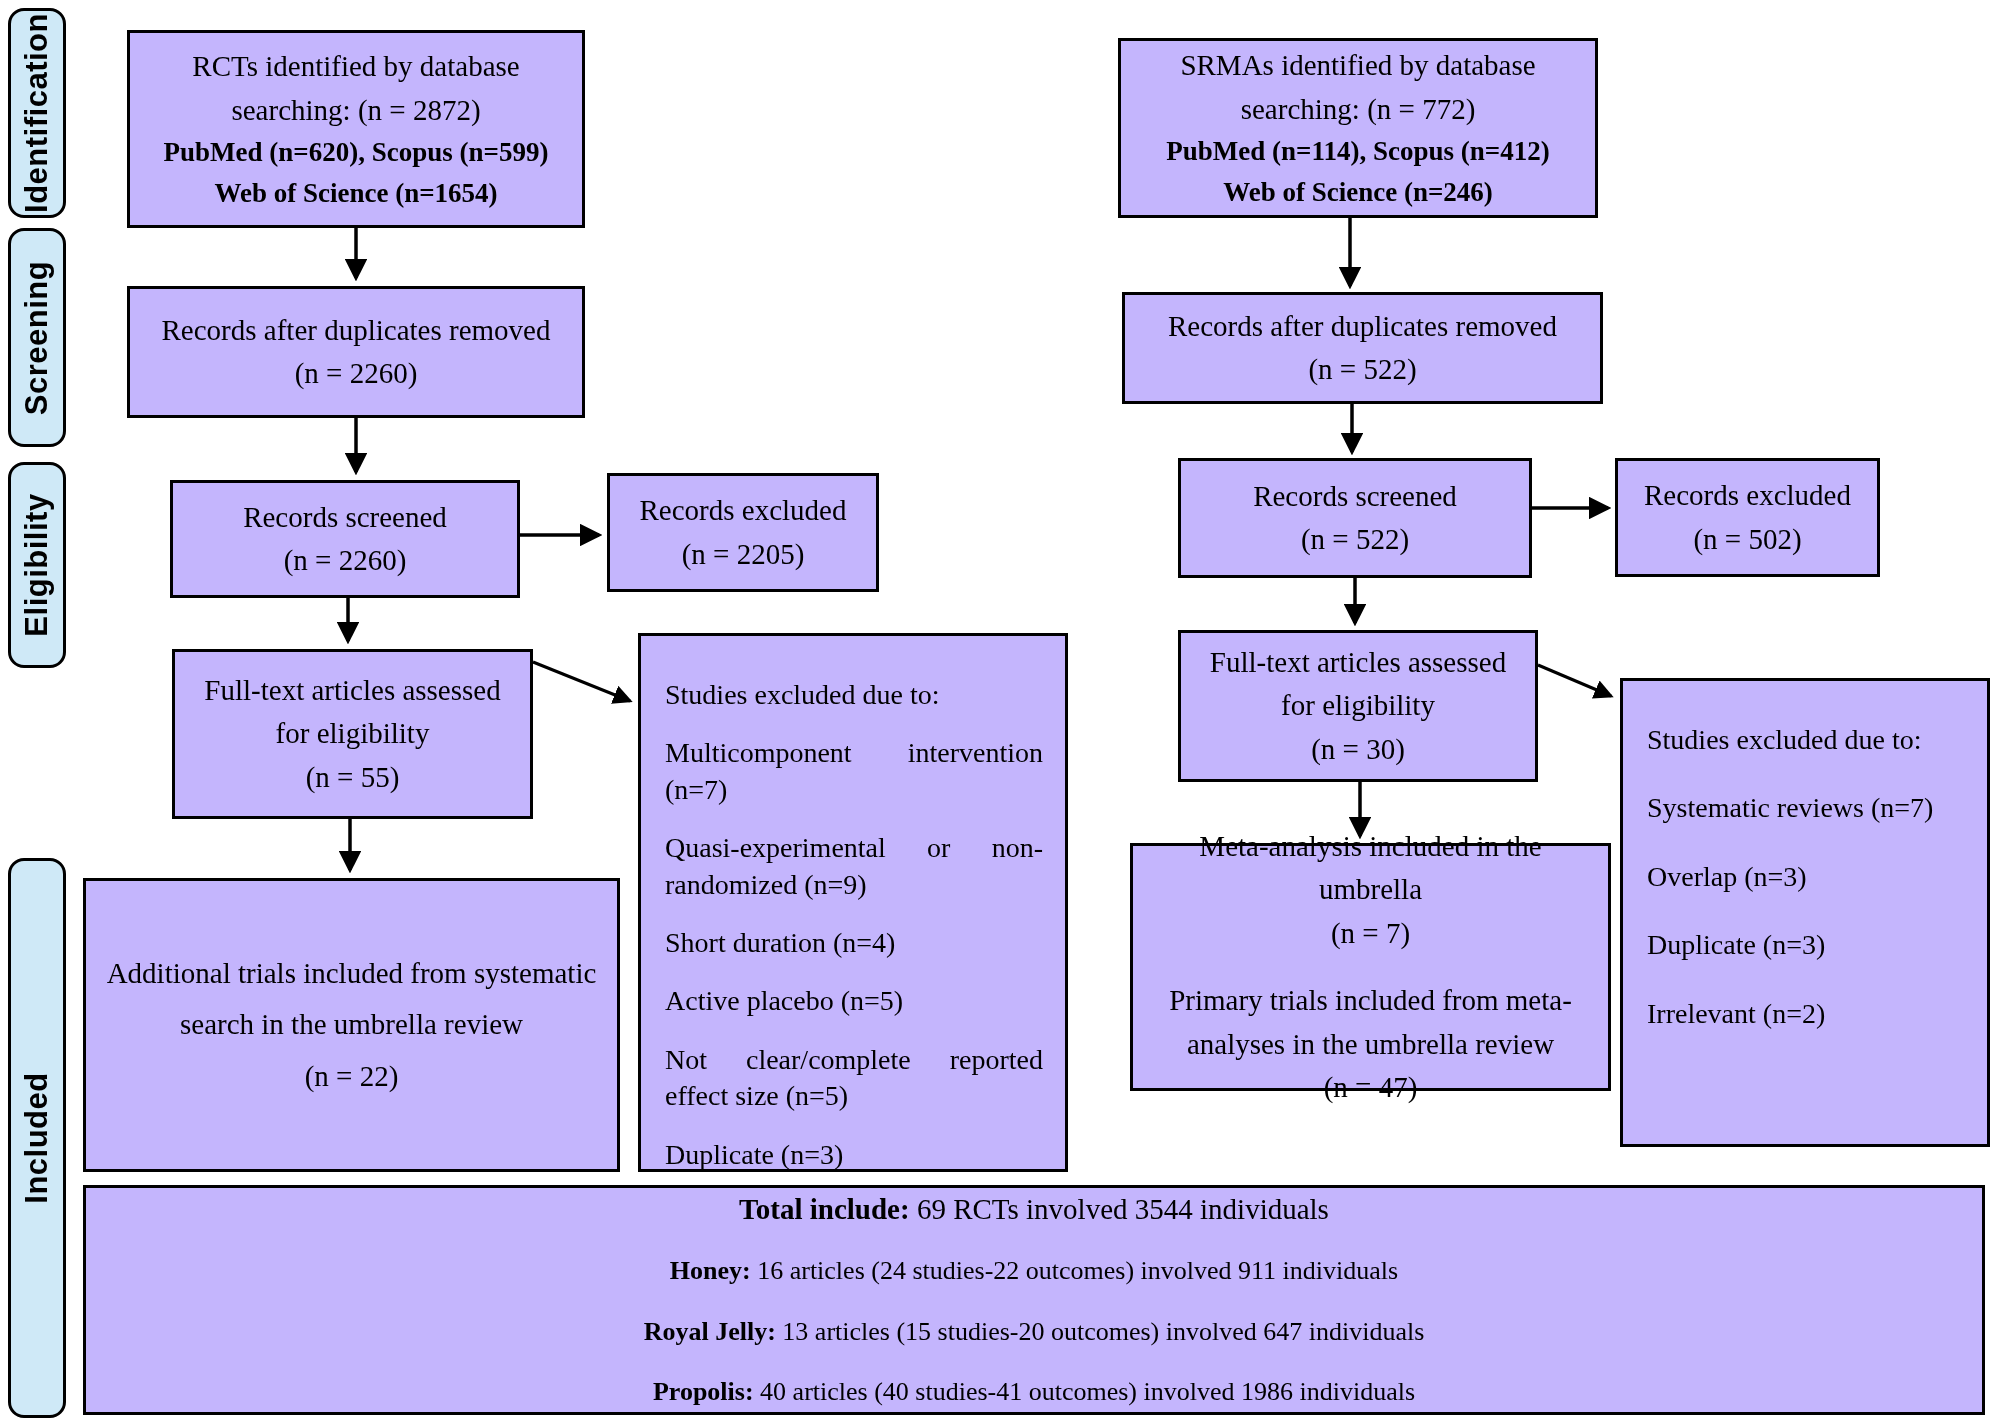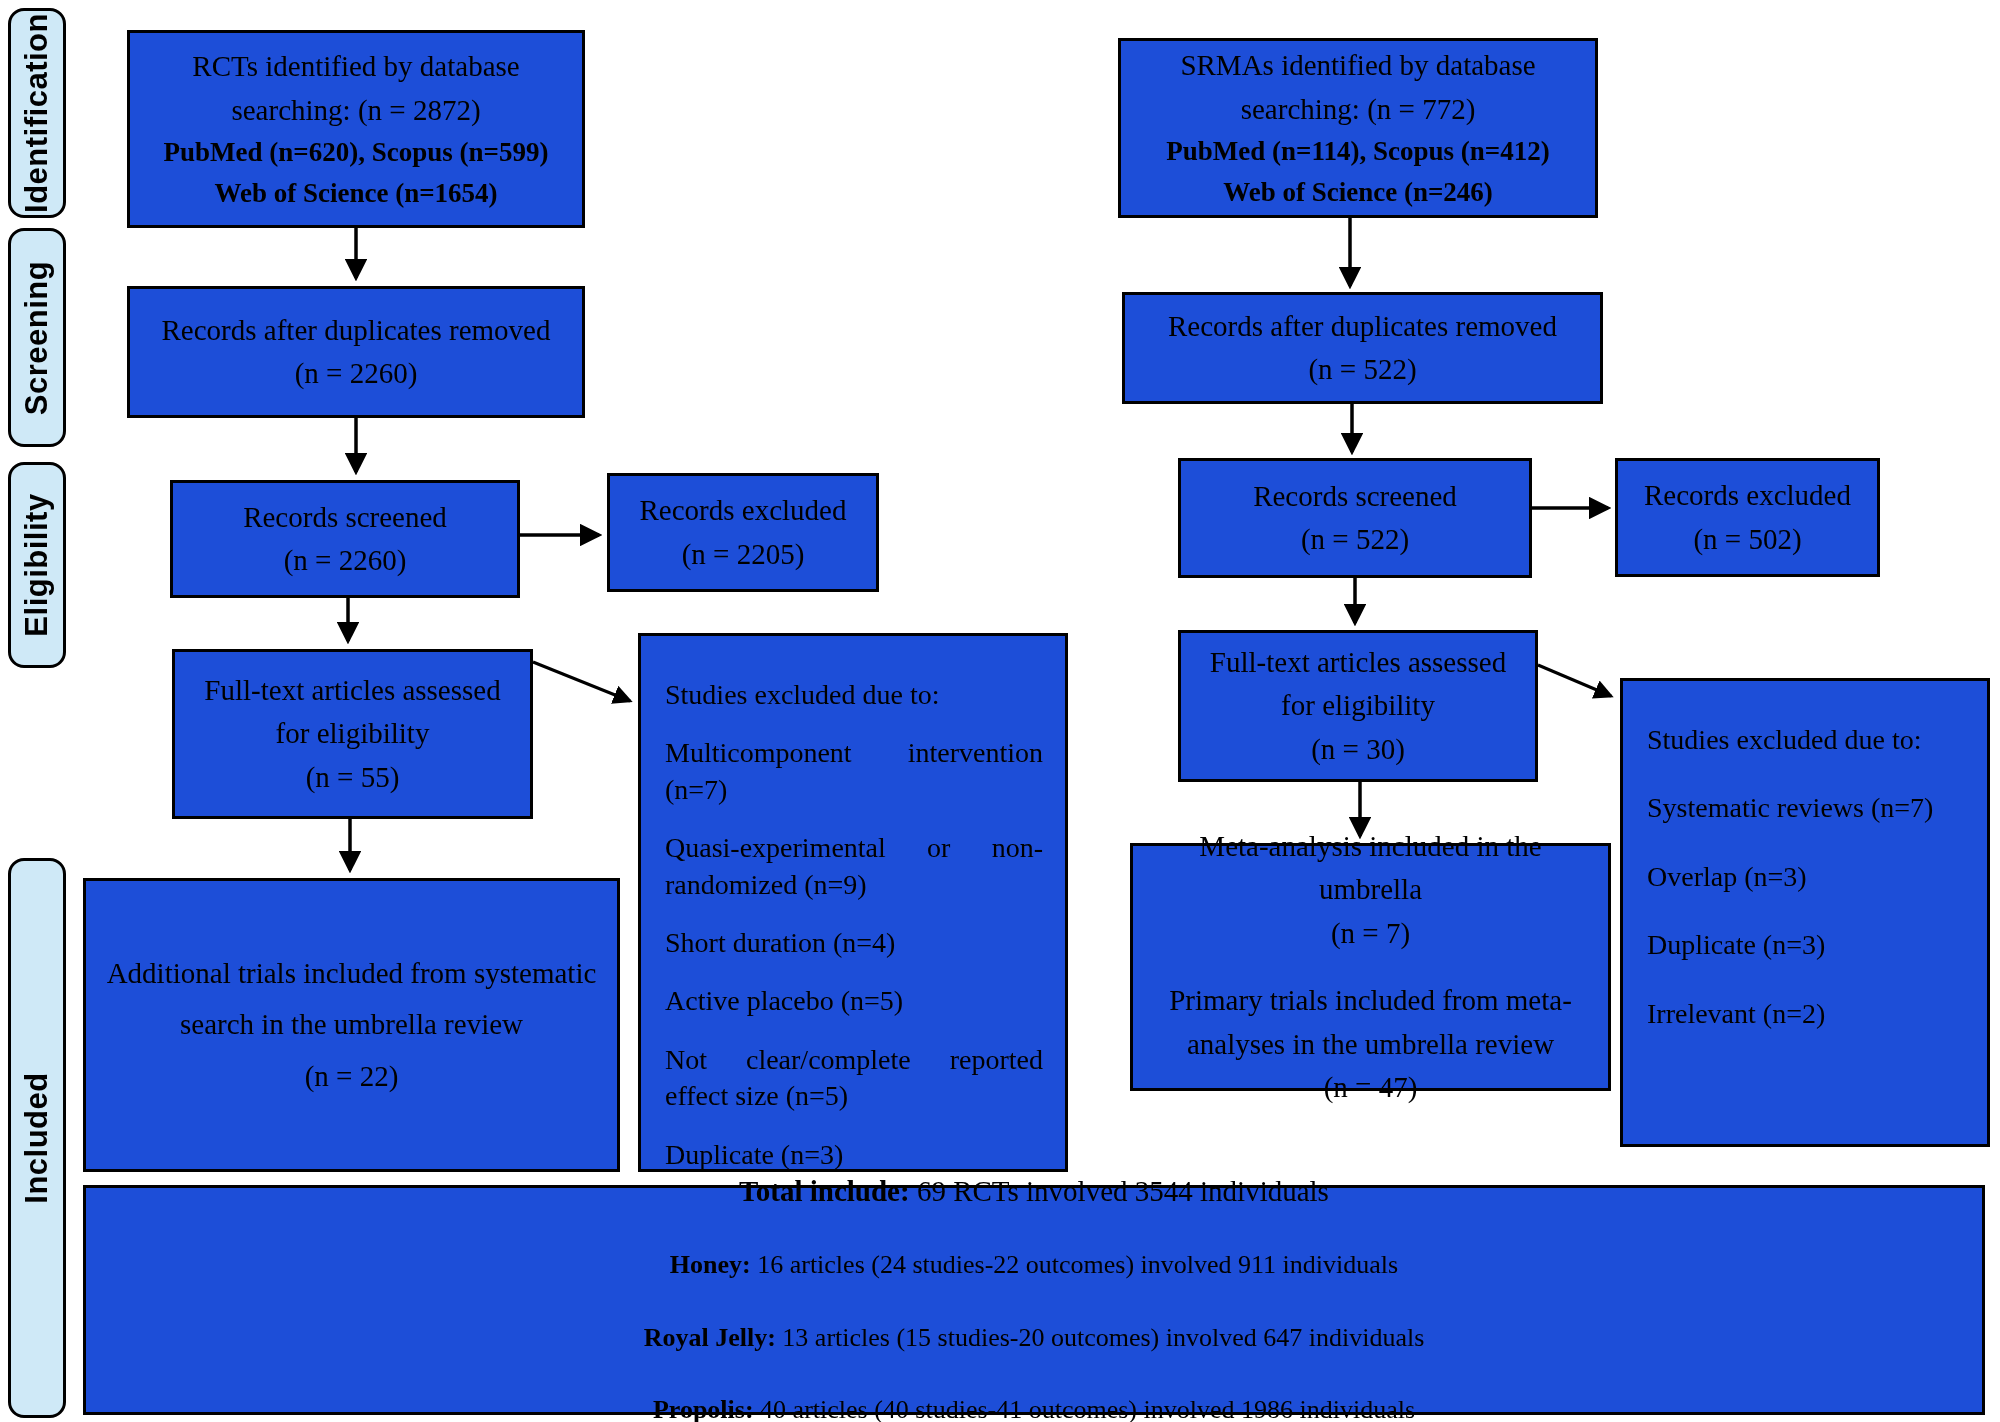--- a/index.html
+++ b/index.html
@@ -19,21 +19,21 @@
     display:flex;align-items:center;justify-content:center;
   }
   .stage span{
     transform:rotate(-90deg);
     white-space:nowrap;
     font-family:"Liberation Sans","DejaVu Sans",sans-serif;
     font-weight:bold;font-size:31px;letter-spacing:.5px;
   }
   .box{
     position:absolute;
-    background:#1d4ed8;border:3px solid #000;
+    background:#c4b5fd;border:3px solid #000;
     box-sizing:border-box;
     display:flex;flex-direction:column;
     align-items:center;justify-content:center;
     text-align:center;
     line-height:1.5;
   }
   .main{font-size:29px;}
   .sub{font-size:27px;font-weight:bold;}
   .listbox{
     align-items:stretch;justify-content:flex-start;
@@ -41,21 +41,21 @@
     padding:18px 22px 18px 24px;
     font-size:28px;line-height:1.3;
   }
   .listbox .reason{margin-top:22px;text-align:justify;text-align-last:left;}
   .listbox.loose .reason{margin-top:32px;text-align:right;}
   .listtitle{margin-top:23px;}
   .para{margin:12px 0;}
   .summary{
     row-gap:10px;line-height:1.25;
   }
-  .sumline{font-size:26px;margin:15px 0;text-align:right;}
+  .sumline{font-size:26px;margin:9px 0;text-align:right;}
   .sumline.first{font-size:29px;}
   .sumline b{font-weight:bold;}
   #arrows{position:absolute;left:0;top:0;pointer-events:none;}
 </style>
 </head>
 <body>
 
 <div id="canvas">
 
   <div class="stage" style="top:8px;height:210px;">

